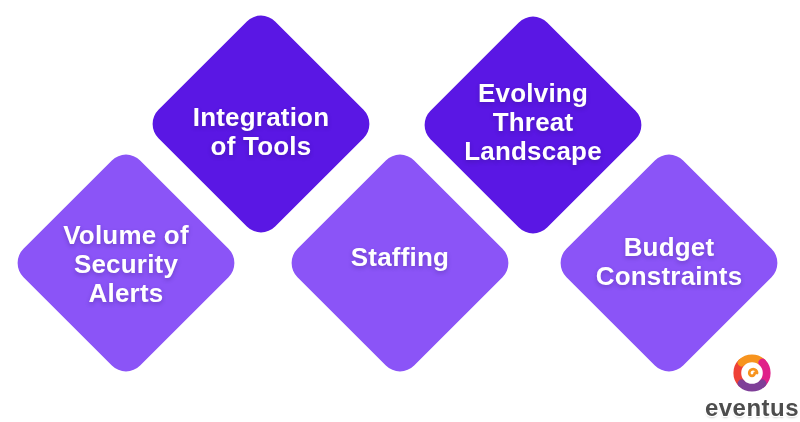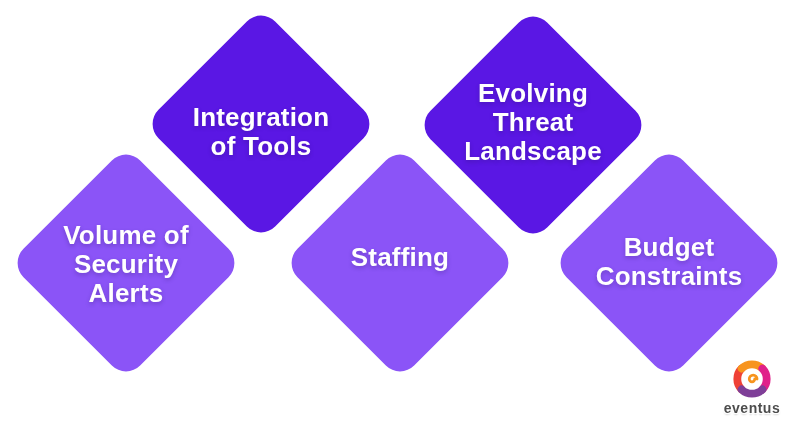--- a/index.html
+++ b/index.html
@@ -55,21 +55,21 @@
   }
   .logo-icon{width:46px;height:46px;display:block;}
   .logo-petal{fill:none;stroke-width:17;stroke-linecap:round;}
   .petal-top{stroke:var(--logo-orange);}
   .petal-right{stroke:var(--logo-pink);}
   .petal-bottom{stroke:var(--logo-purple);}
   .petal-left{stroke:var(--logo-red);}
   .logo-spiral{fill:none;stroke:var(--logo-orange);stroke-width:6;stroke-linecap:round;}
   .logo-text{
     margin-top:-2px;
-    font-size:14px;
+    font-size:24px;
     font-weight:bold;
     letter-spacing:0.5px;
     color:var(--logo-text-color);
     text-shadow:
       -1px -1px 0 #fff, 1px -1px 0 #fff,
       -1px 1px 0 #fff, 1px 1px 0 #fff,
       0 2px 2px rgba(0,0,0,0.18);
   }
 </style>
 </head>

